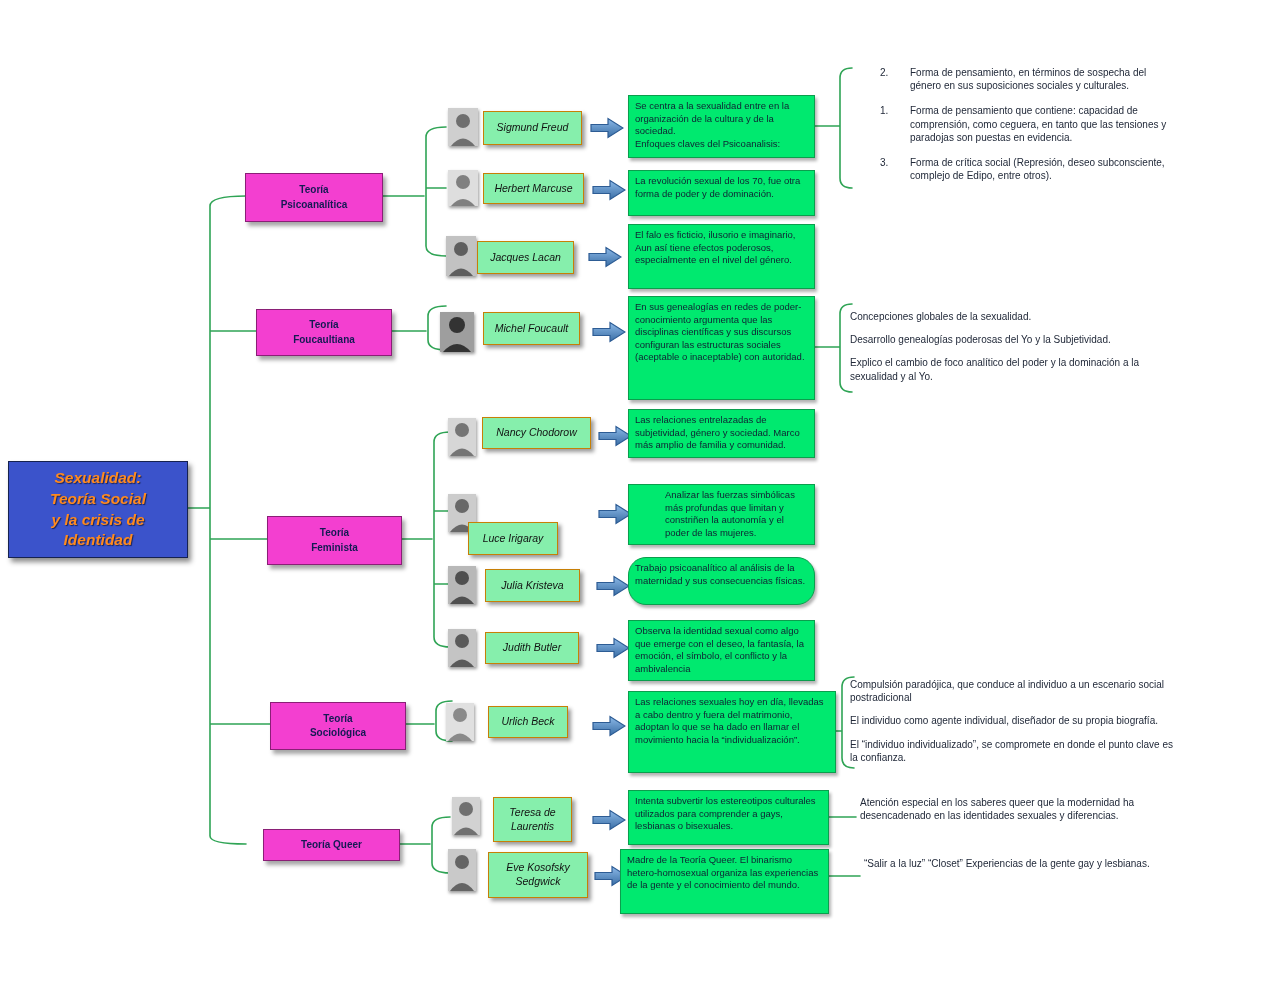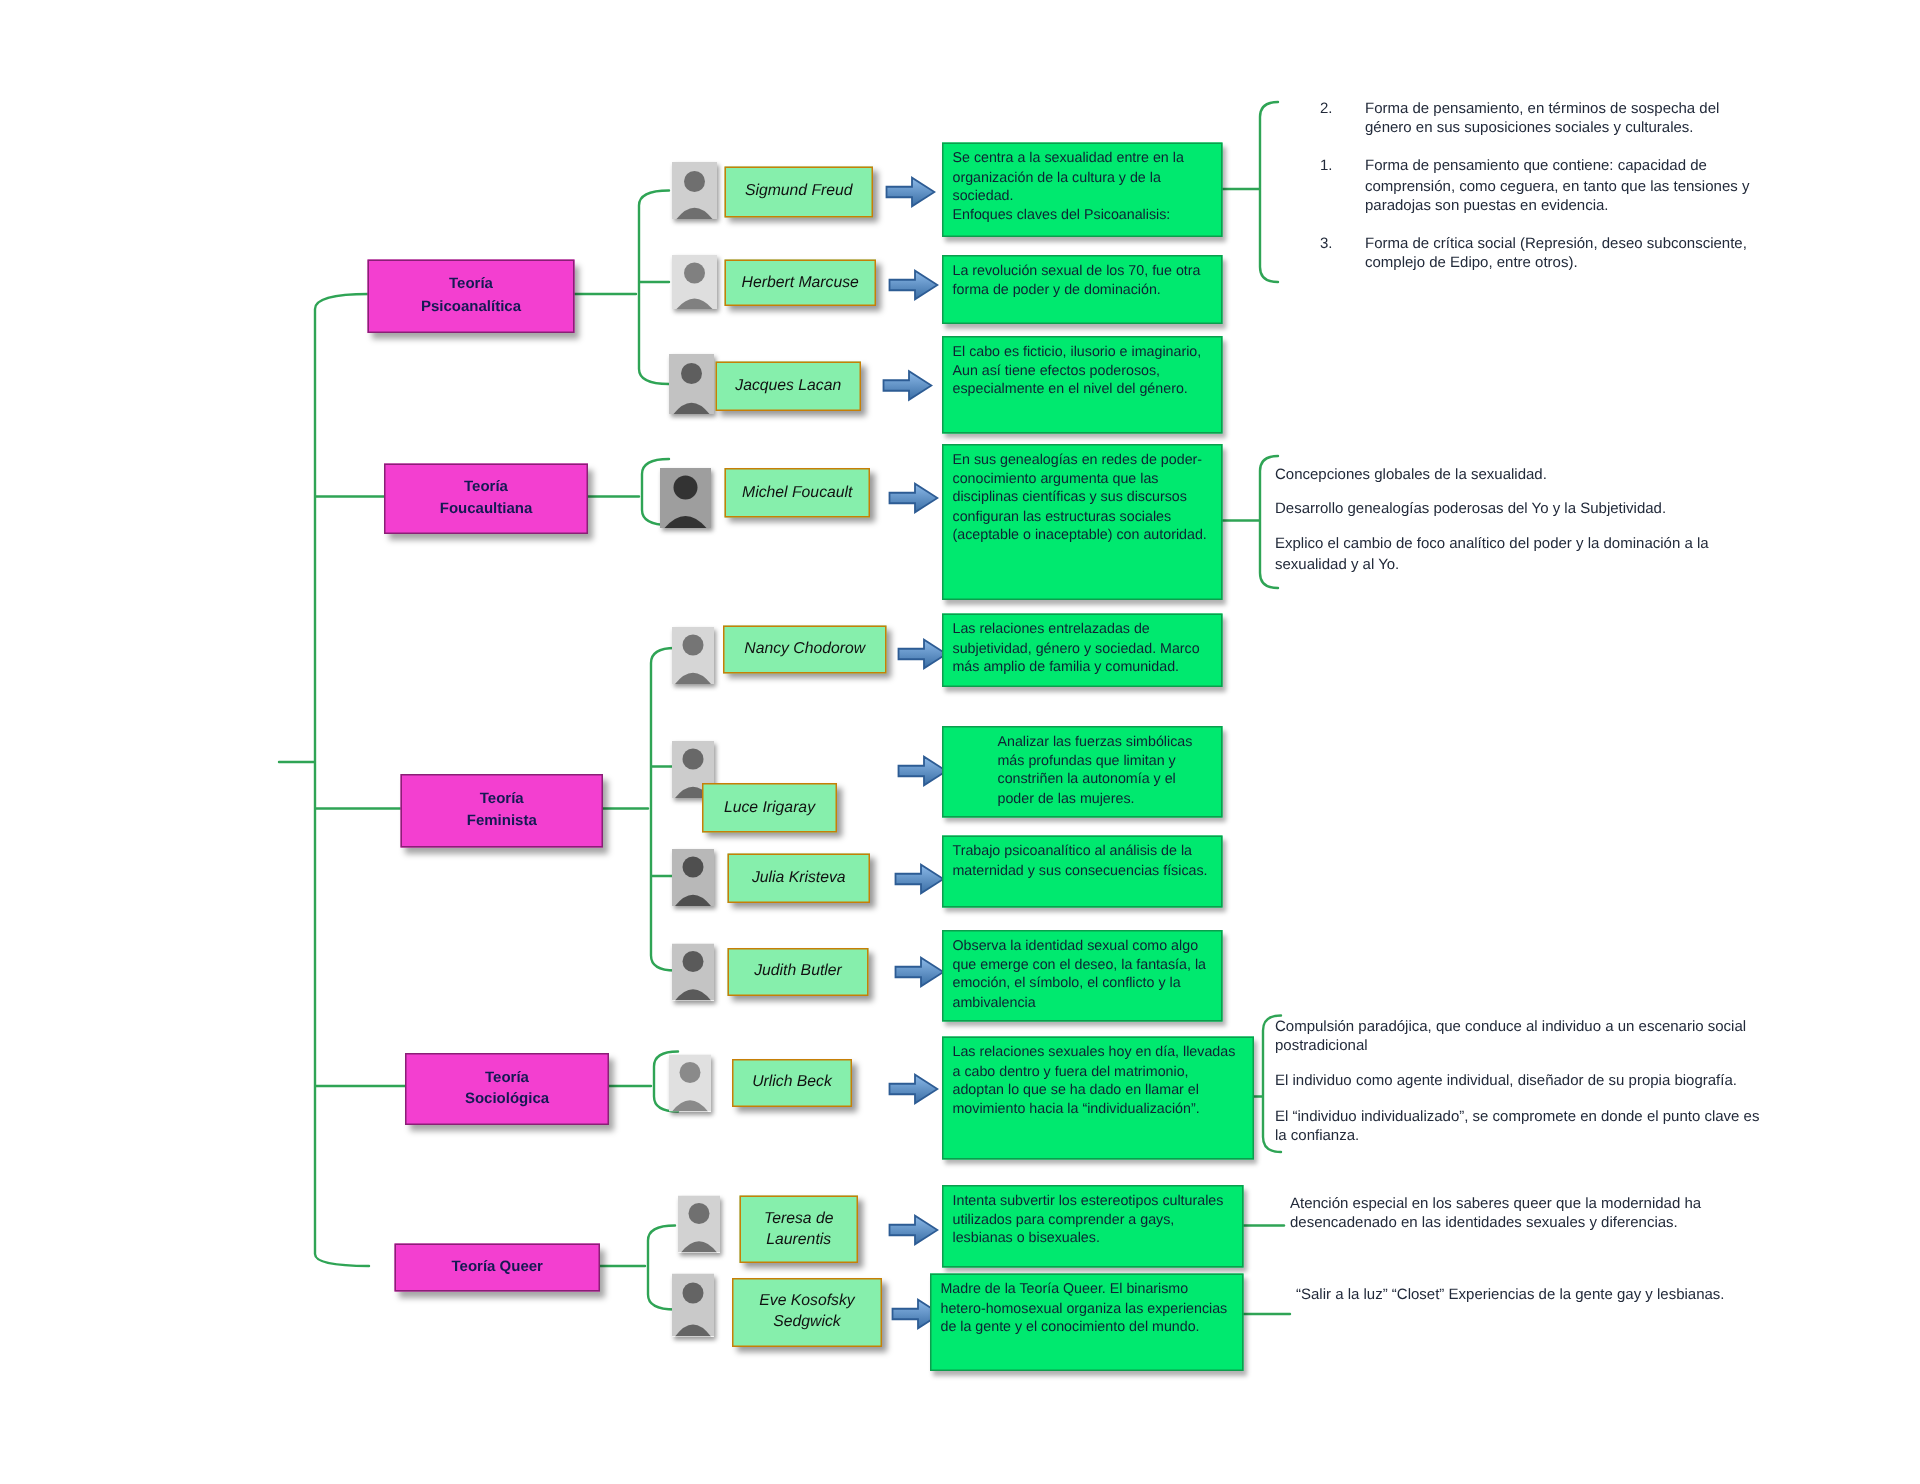--- a/index.html
+++ b/index.html
@@ -64,20 +64,26 @@
     <path d="M400,539 H432 M450,432 Q434,432 434,442 L434,637 Q434,647 450,647 M434,511 H450 M434,584 H450"></path>
     <path d="M404,724 H434 M452,701 Q436,701 436,711 L436,731 Q436,741 452,741"></path>
     <path d="M398,844 H430 M450,817 Q432,817 432,827 L432,863 Q432,873 450,873"></path>
     <path d="M815,126 H840 M852,68 Q840,68 840,78 L840,178 Q840,188 852,188"></path>
     <path d="M815,347 H840 M852,304 Q840,304 840,314 L840,382 Q840,392 852,392"></path>
     <path d="M815,731 H842 M854,677 Q842,677 842,687 L842,758 Q842,768 854,768"></path>
     <path d="M829,817 H856"></path>
     <path d="M829,876 H860"></path>
   </svg>
 
+  <div class="root-box">
+    <div class="root-title">Sexualidad:
+Teoría Social
+y la crisis de
+Identidad</div>
+  </div>
 
   <div class="theory" style="left:245px;top:173px;width:136px;height:47px;">Teoría
 Psicoanalítica</div>
   <div class="theory" style="left:256px;top:309px;width:134px;height:45px;">Teoría
 Foucaultiana</div>
   <div class="theory" style="left:267px;top:516px;width:133px;height:47px;">Teoría
 Feminista</div>
   <div class="theory" style="left:270px;top:702px;width:134px;height:46px;">Teoría
 Sociológica</div>
   <div class="theory" style="left:263px;top:829px;width:135px;height:30px;">Teoría Queer</div>
@@ -119,21 +125,21 @@
         <circle cx="15" cy="13" r="7" fill="#5e5e5e"></circle>
         <path d="M3,40 Q15,25 27,40 Z" fill="#5e5e5e"></path>
       </svg>
   </div>
   <div class="name-box" style="left:477px;top:241px;width:95px;height:31px;">Jacques Lacan</div>
   <div class="arrow" style="left:588px;top:245px;">
     <svg width="34" height="24" viewBox="0 0 34 24">
         <path d="M1,8.5 H18 V2.5 L33,12 L18,21.5 V15.5 H1 Z" fill="url(#agrad)" stroke="#2d5c94" stroke-width="1.2"></path>
       </svg>
   </div>
-  <div class="desc-box" style="left:628px;top:224px;width:187px;height:65px;">El cabo es ficticio, ilusorio e imaginario, Aun así tiene efectos poderosos, especialmente en el nivel del género.</div>
+  <div class="desc-box" style="left:628px;top:224px;width:187px;height:65px;">El falo es ficticio, ilusorio e imaginario, Aun así tiene efectos poderosos, especialmente en el nivel del género.</div>
 
   <div class="photo" style="left:440px;top:312px;width:34px;height:40px;">
     <svg width="34" height="40" viewBox="0 0 34 40">
         <rect width="34" height="40" fill="#9e9e9e"></rect>
         <circle cx="17" cy="13" r="8" fill="#333333"></circle>
         <path d="M3,40 Q17,24 31,40 Z" fill="#333333"></path>
       </svg>
   </div>
   <div class="name-box" style="left:483px;top:312px;width:95px;height:31px;">Michel Foucault</div>
   <div class="arrow" style="left:592px;top:320px;">
@@ -179,21 +185,21 @@
         <circle cx="14" cy="12" r="7" fill="#4f4f4f"></circle>
         <path d="M2,38 Q14,23 26,38 Z" fill="#4f4f4f"></path>
       </svg>
   </div>
   <div class="name-box" style="left:485px;top:569px;width:93px;height:31px;">Julia Kristeva</div>
   <div class="arrow" style="left:596px;top:574px;">
     <svg width="34" height="24" viewBox="0 0 34 24">
         <path d="M1,8.5 H18 V2.5 L33,12 L18,21.5 V15.5 H1 Z" fill="url(#agrad)" stroke="#2d5c94" stroke-width="1.2"></path>
       </svg>
   </div>
-  <div class="desc-box" style="left:628px;top:557px;width:187px;height:48px;">Trabajo psicoanalítico al análisis de la maternidad y sus consecuencias físicas.</div>
+  <div class="desc-box" style="left:628px;top:557px;width:187px;height:48px;border-radius:18px;">Trabajo psicoanalítico al análisis de la maternidad y sus consecuencias físicas.</div>
 
   <div class="photo" style="left:448px;top:629px;width:28px;height:38px;">
     <svg width="28" height="38" viewBox="0 0 28 38">
         <rect width="28" height="38" fill="#c4c4c4"></rect>
         <circle cx="14" cy="12" r="7" fill="#5a5a5a"></circle>
         <path d="M2,38 Q14,23 26,38 Z" fill="#5a5a5a"></path>
       </svg>
   </div>
   <div class="name-box" style="left:485px;top:632px;width:92px;height:30px;">Judith Butler</div>
   <div class="arrow" style="left:596px;top:636px;">

